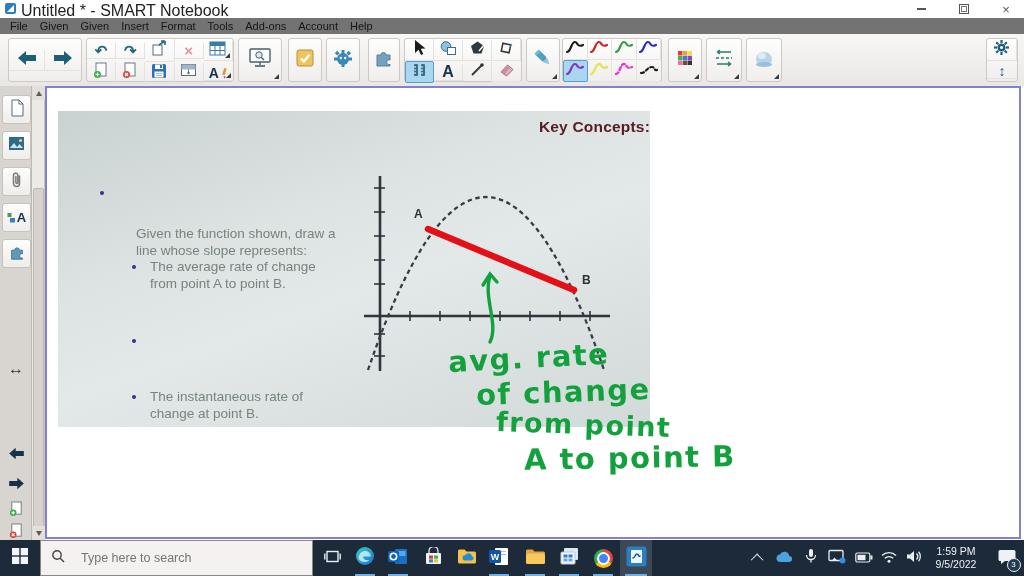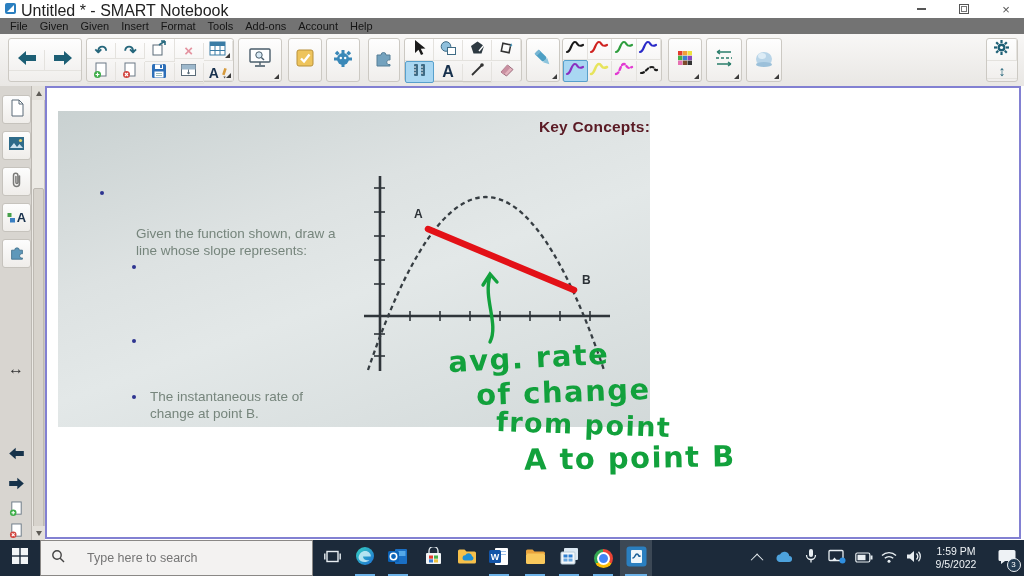--- a/index.html
+++ b/index.html
@@ -72,21 +72,21 @@
     font-family:"DejaVu Sans",sans-serif;white-space:nowrap;}
 
   
   .taskbar{position:absolute;left:0;top:540px;width:1024px;height:36px;background:#1c2a3a;}
   .tslot{position:absolute;top:540px;height:36px;display:flex;align-items:center;justify-content:center;}
   .open::after{content:"";position:absolute;left:5px;right:5px;bottom:0;height:2px;background:#6cb2e8;}
   .active-app{background:rgba(255,255,255,.14);}
   .search{position:absolute;left:40px;top:540px;width:273px;height:36px;background:#f3f2f1;
     border:1px solid #8a8886;box-sizing:border-box;display:flex;align-items:center;padding-left:10px;}
   .search input{border:none;outline:none;background:transparent;font-size:12.5px;color:#454545;
-    width:210px;margin-left:20px;font-family:"Liberation Sans",sans-serif;}
+    width:210px;margin-left:14px;font-family:"Liberation Sans",sans-serif;}
   .chev{width:8px;height:8px;border-left:1.8px solid #e8eef2;border-top:1.8px solid #e8eef2;
     transform:rotate(45deg) translateY(2px);}
   .clock{position:absolute;left:925px;top:540px;width:62px;height:36px;display:flex;flex-direction:column;
     align-items:center;justify-content:center;color:#eef2f5;font-size:10.5px;line-height:1.25;}
   .chrome-outer{width:19px;height:19px;border-radius:50%;
     background:conic-gradient(#ea4335 0 120deg,#fbbc05 120deg 235deg,#34a853 235deg 360deg);
     display:flex;align-items:center;justify-content:center;}
   .chrome-inner{width:9px;height:9px;border-radius:50%;background:#4285f4;border:2px solid #fff;}
 </style>
 </head>
@@ -533,20 +533,21 @@
 
   <div class="canvas"></div>
 
   <div class="slide"></div>
   <div class="slide-title">Key Concepts:</div>
 
   <span class="bdot" style="left:100px;top:191px;"></span>
   <div class="btxt" style="left:136px;top:184px;width:218px;margin-top:41px;">Given the function shown, draw a line whose slope represents:</div>
 
   <span class="bdot" style="left:132px;top:265px;"></span>
+  <div class="btxt" style="left:150px;top:258px;width:190px;">The average rate of change from point A to point B.</div>
 
   <span class="bdot" style="left:132px;top:339px;"></span>
 
   <span class="bdot" style="left:132px;top:395px;"></span>
   <div class="btxt" style="left:150px;top:388px;width:190px;">The instantaneous rate of change at point B.</div>
 
   <svg class="abs" style="left:358px;top:168px;" width="268" height="232" viewBox="0 0 268 232">
 
     <line x1="22" y1="8" x2="22" y2="203" stroke="#2f353a" stroke-width="2.6"></line>
     <line x1="6" y1="148" x2="252" y2="148" stroke="#2f353a" stroke-width="2.6"></line>

